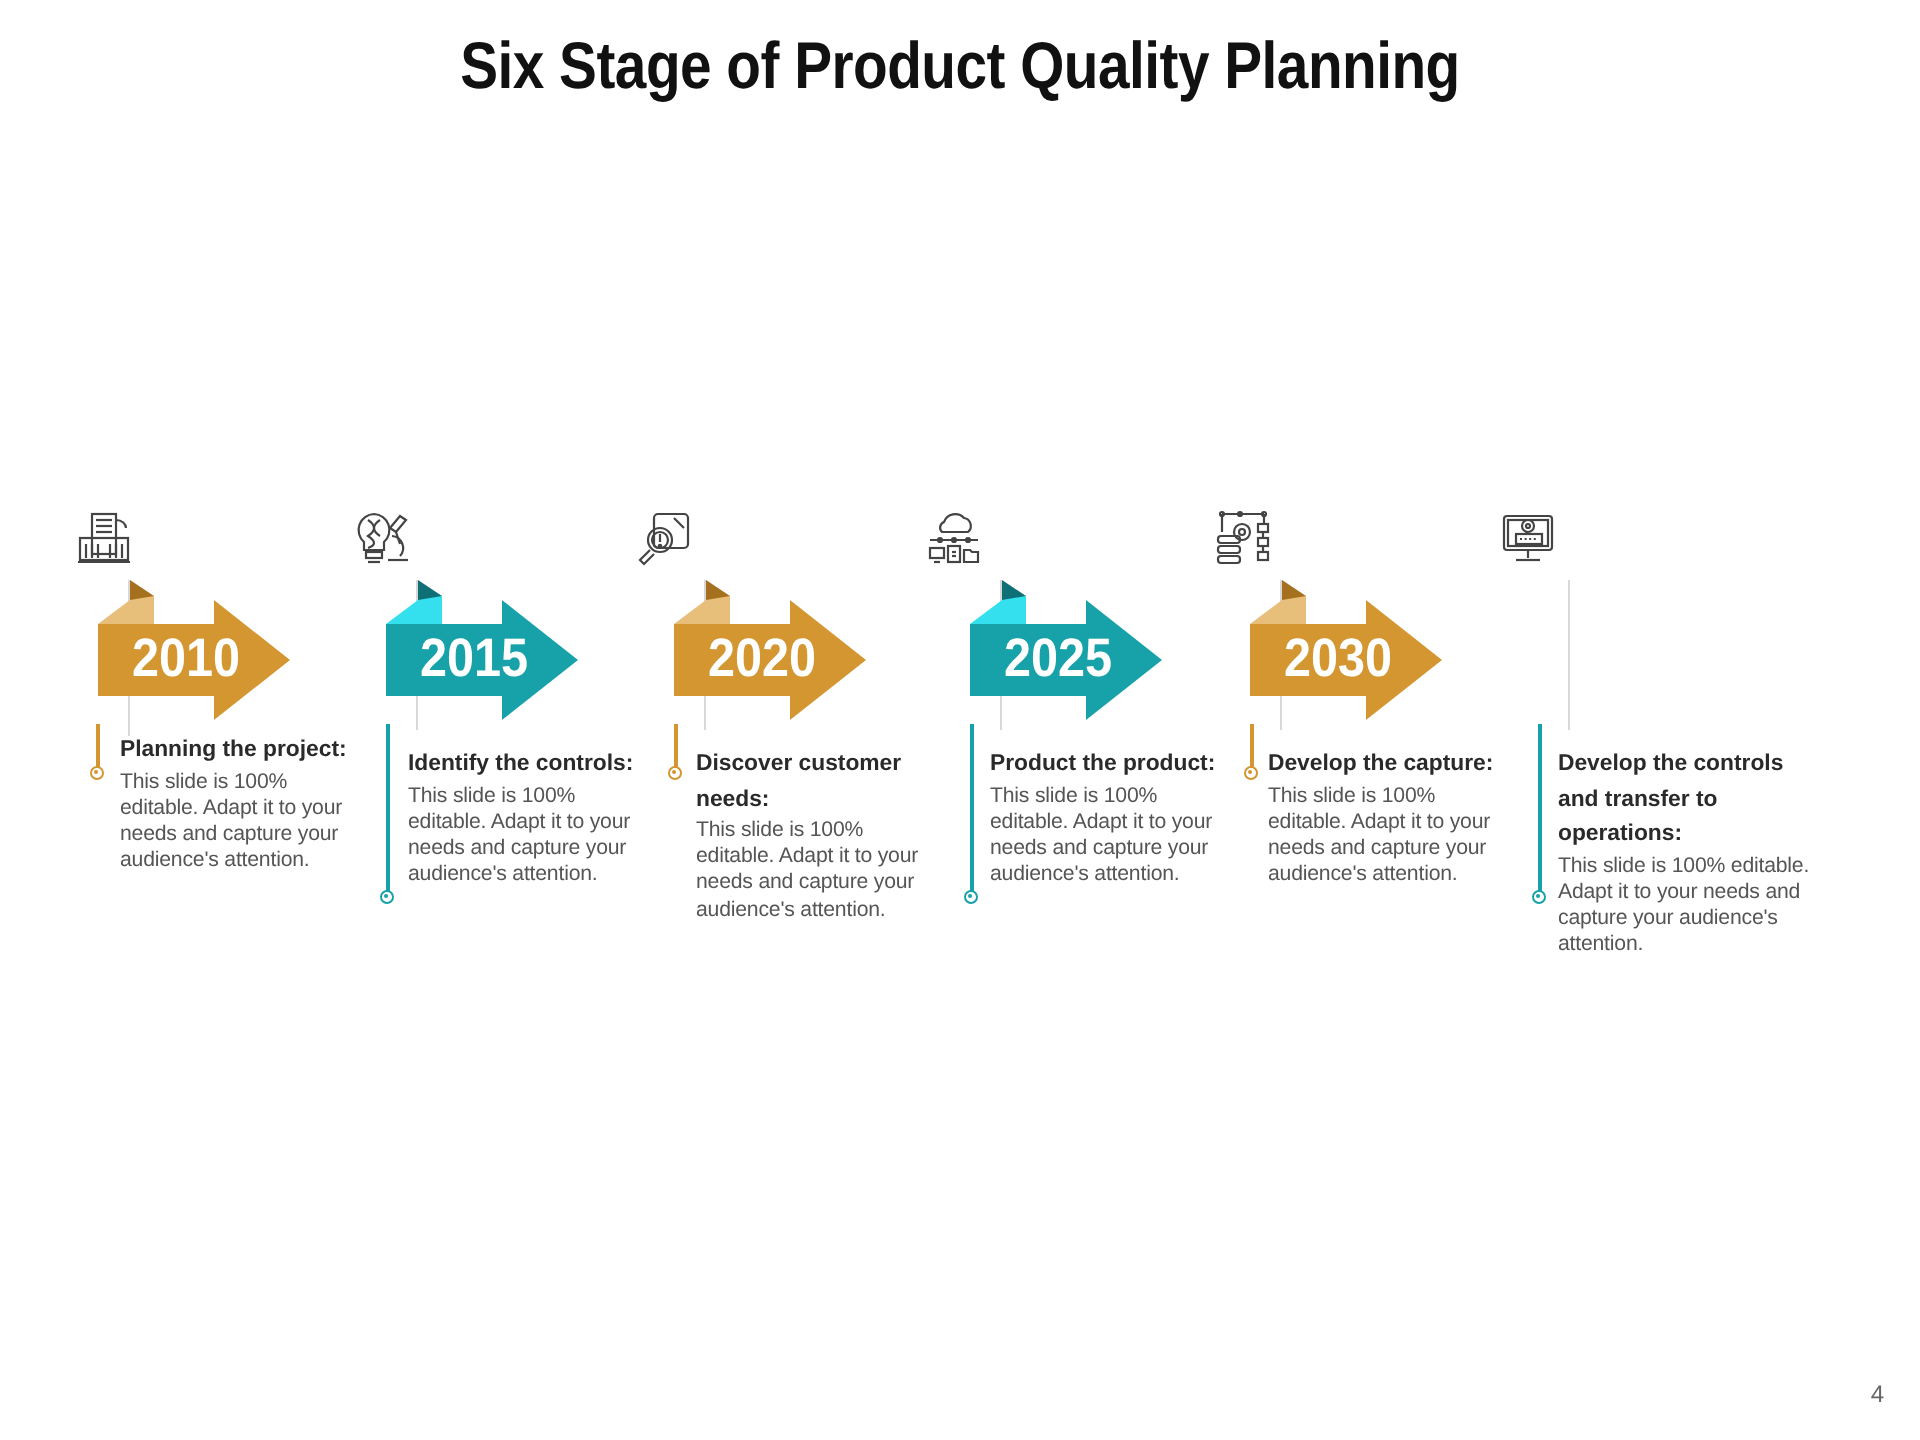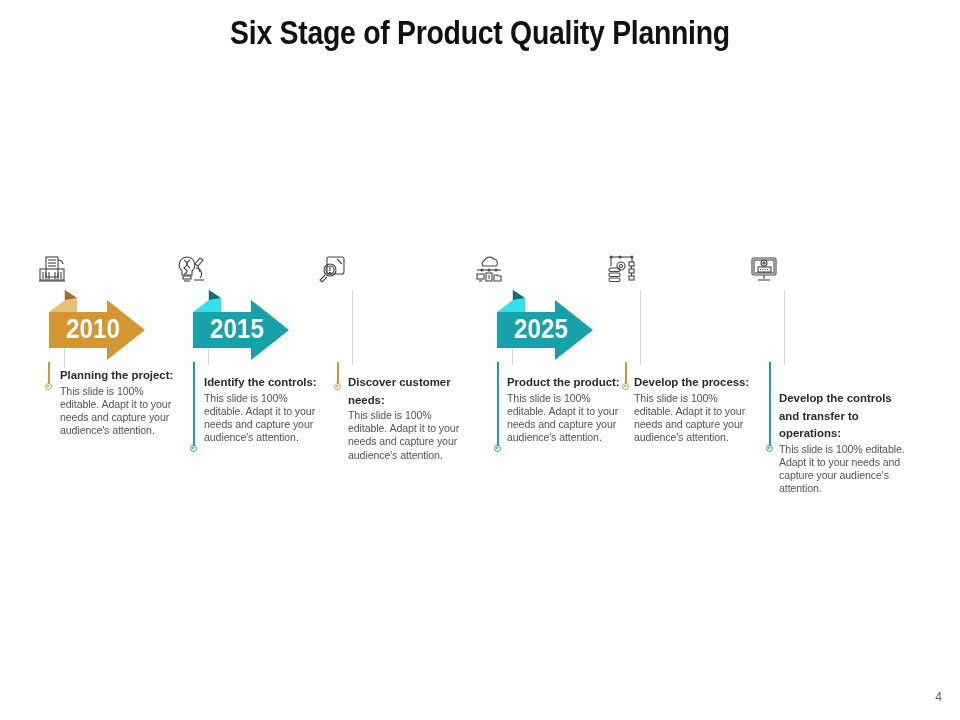--- a/index.html
+++ b/index.html
@@ -120,29 +120,37 @@
       <rect x="10" y="3" width="17" height="17" rx="2"></rect>
         <line x1="20" y1="5" x2="25" y2="10"></line>
       <circle cx="13" cy="16" r="6"></circle>
         <circle cx="13" cy="16" r="4"></circle>
         <line x1="13" y1="13" x2="13" y2="17"></line>
         <circle cx="13" cy="19" r="0.6"></circle>
       <path d="M8 21 l-5 5 l2 2 l5 -5"></path>
     </svg>
   </div>
   <div class="faint" style="left:352px;top:290px;height:75px"></div>
+  <div class="arrow" style="left:335px">
+    <svg viewBox="0 0 100 72">
+      <polygon points="18,2 30,10 18,18" fill="#A5711F"></polygon>
+      <polygon points="2,24 18,12 30,10 30,24" fill="#E8BF7A"></polygon>
+      <polygon points="2,24 60,24 60,12 98,42 60,72 60,60 2,60" fill="#D39630"></polygon>
+    </svg>
+    <div class="year">2020</div>
+  </div>
   <div class="vline" style="left:337px;top:362px;height:22px;background:#D39630"></div>
   <div class="dot" style="left:334px;top:383px;border-color:#D39630;color:#D39630"></div>
   <div class="text" style="left:348px;top:374px">
     <div class="head">Discover customer needs:</div>
     <div class="body">This slide is 100% editable. Adapt it to your needs and capture your audience's attention.</div>
   </div>
 </div>
 
-<div class="stage" style="left:16px">
+<div class="stage" style="left:4px">
   <div class="icon" style="left:458px">
     <svg viewBox="0 0 30 30" fill="none" stroke="#444" stroke-width="1.1">
       <path d="M9 12 h13 a4 4 0 0 0 -2 -7 a6 6 0 0 0 -10 2 a3 3 0 0 0 -1 5z"></path>
       <line x1="3" y1="16" x2="27" y2="16"></line>
         <circle cx="8" cy="16" r="1"></circle>
         <circle cx="15" cy="16" r="1"></circle>
         <circle cx="22" cy="16" r="1"></circle>
       <rect x="3" y="20" width="7" height="5"></rect>
         <line x1="5" y1="27" x2="8" y2="27"></line>
       <rect x="12" y="19" width="6" height="8"></rect>
@@ -183,43 +191,51 @@
         <rect x="3" y="19" width="11" height="3.5" rx="1.5"></rect>
         <rect x="3" y="24" width="11" height="3.5" rx="1.5"></rect>
       <rect x="23" y="8" width="5" height="4"></rect>
         <rect x="23" y="15" width="5" height="4"></rect>
         <rect x="23" y="22" width="5" height="4"></rect>
       <line x1="25.5" y1="12" x2="25.5" y2="15"></line>
         <line x1="25.5" y1="19" x2="25.5" y2="22"></line>
     </svg>
   </div>
   <div class="faint" style="left:640px;top:290px;height:75px"></div>
+  <div class="arrow" style="left:623px">
+    <svg viewBox="0 0 100 72">
+      <polygon points="18,2 30,10 18,18" fill="#A5711F"></polygon>
+      <polygon points="2,24 18,12 30,10 30,24" fill="#E8BF7A"></polygon>
+      <polygon points="2,24 60,24 60,12 98,42 60,72 60,60 2,60" fill="#D39630"></polygon>
+    </svg>
+    <div class="year">2030</div>
+  </div>
   <div class="vline" style="left:625px;top:362px;height:22px;background:#D39630"></div>
   <div class="dot" style="left:622px;top:383px;border-color:#D39630;color:#D39630"></div>
   <div class="text" style="left:634px;top:374px">
-    <div class="head">Develop the process:</div>
+    <div class="head">Develop the capture:</div>
     <div class="body">This slide is 100% editable. Adapt it to your needs and capture your audience's attention.</div>
   </div>
 </div>
 
 <div class="stage" style="left:0">
   <div class="icon" style="left:749px">
     <svg viewBox="0 0 30 30" fill="none" stroke="#444" stroke-width="1.1">
       <rect x="3" y="4" width="24" height="17" rx="1.5"></rect>
         <rect x="5" y="6" width="20" height="13"></rect>
       <circle cx="15" cy="9" r="3"></circle>
         <circle cx="15" cy="9" r="1"></circle>
       <rect x="9" y="13" width="13" height="5"></rect>
         <line x1="11" y1="15.5" x2="20" y2="15.5" stroke-dasharray="1 1.3"></line>
       <line x1="15" y1="21" x2="15" y2="25"></line>
         <path d="M9 26 h12"></path>
     </svg>
   </div>
   <div class="faint" style="left:784px;top:290px;height:75px"></div>
   <div class="vline" style="left:769px;top:362px;height:84px;background:#17A2A9"></div>
   <div class="dot" style="left:766px;top:445px;border-color:#17A2A9;color:#17A2A9"></div>
-  <div class="text" style="left:779px;top:390px;width:132px">
+  <div class="text" style="left:779px;top:374px;width:132px">
     <div class="head">Develop the controls and transfer to operations:</div>
     <div class="body">This slide is 100% editable. Adapt it to your needs and capture your audience's attention.</div>
   </div>
 </div>
 
 <div class="page-num">4</div>
 
 </body></html>

